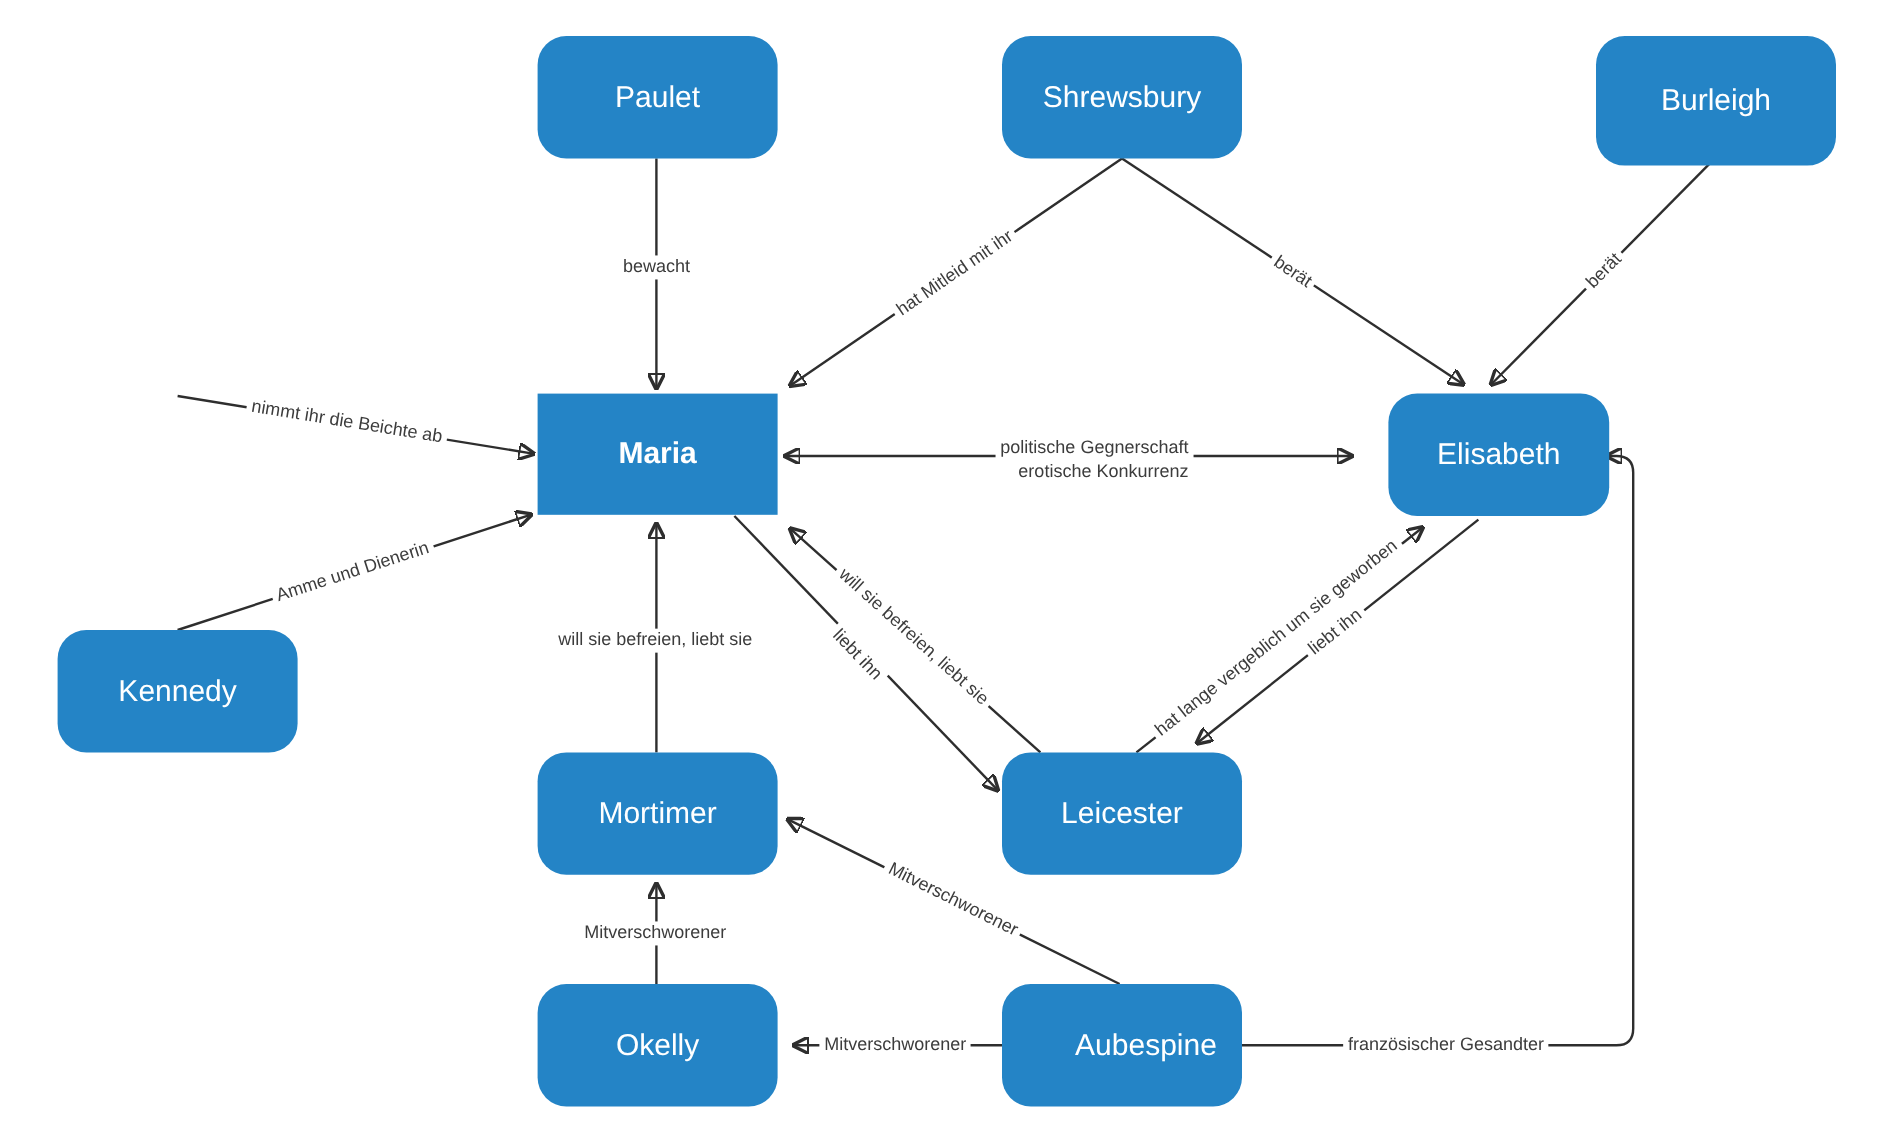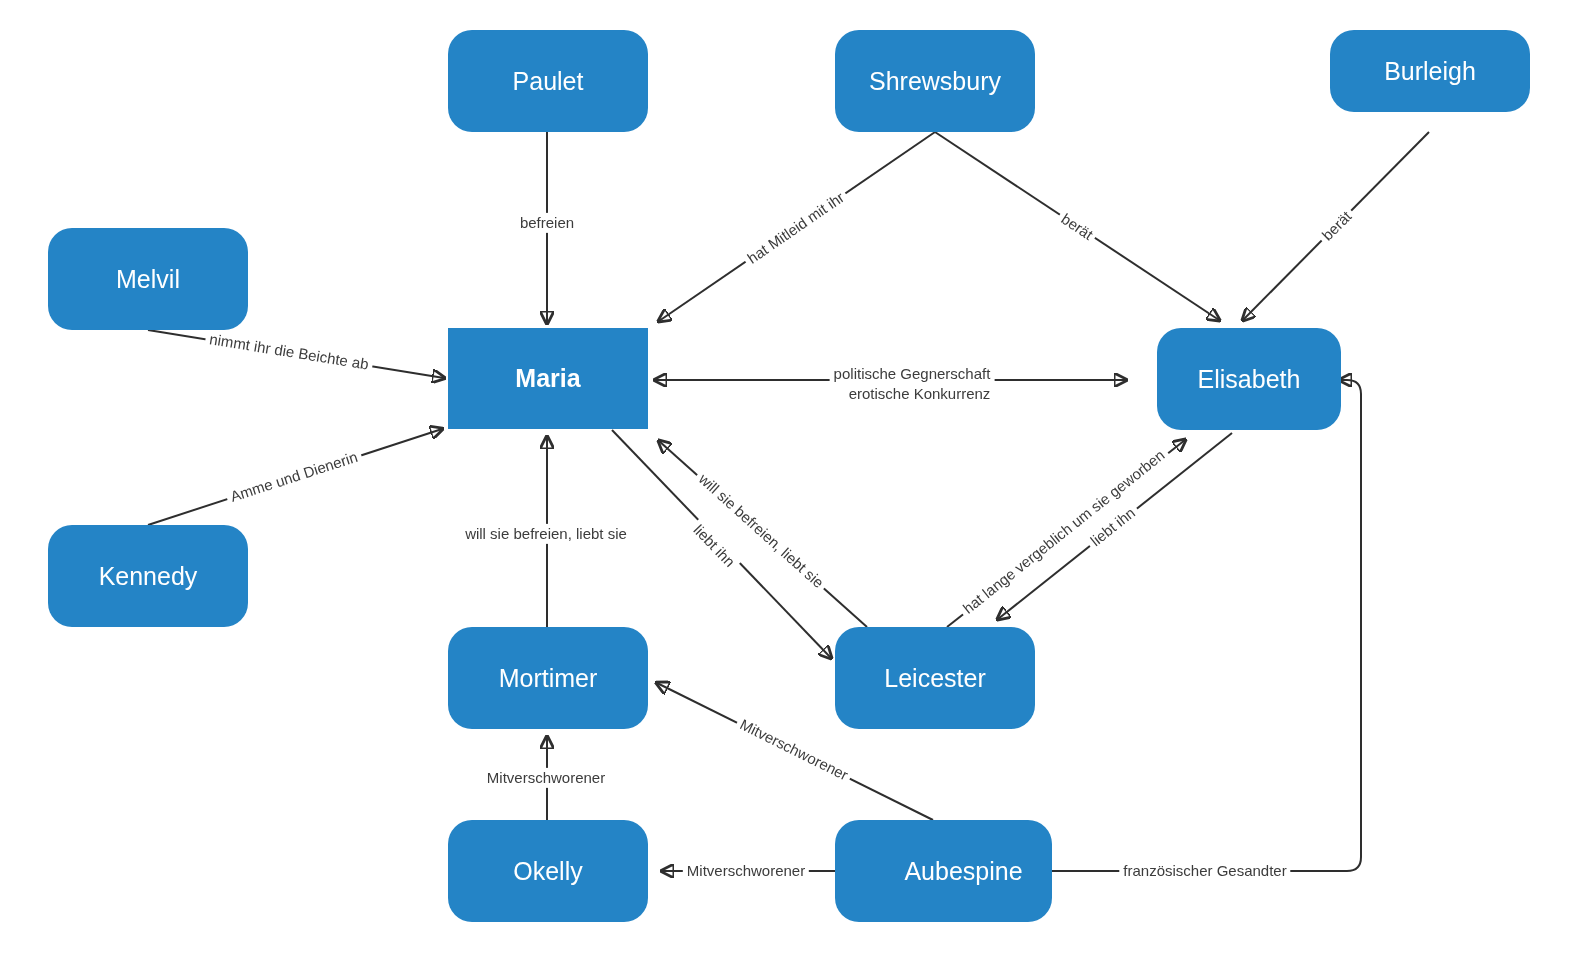--- a/index.html
+++ b/index.html
@@ -55,21 +55,21 @@
     <path d="M867,627 L659,441" marker-end="url(#arr)"></path>
     <path d="M612,430 L831,658" marker-end="url(#arr)"></path>
     <path d="M947,627 L1185,440" marker-end="url(#arr)"></path>
     <path d="M1232,433 L998,619" marker-end="url(#arr)"></path>
     <path d="M547,820 L547,737" marker-end="url(#arr)"></path>
     <path d="M933,820 L657,683" marker-end="url(#arr)"></path>
     <path d="M835,871 L662,871" marker-end="url(#arr)"></path>
     <path d="M1035,871 L1347,871 Q1361,871 1361,857 L1361,394 Q1361,380 1347,380 L1340,380" marker-end="url(#arr)"></path>
   </svg>
 
-  <div class="edge-label" style="left:547px;top:223px;">befreien</div>
+  <div class="edge-label" style="left:547px;top:223px;">bewacht</div>
   <div class="edge-label" style="left:796px;top:228px;transform:translate(-50%,-50%) rotate(-34.5deg);">hat Mitleid mit ihr</div>
   <div class="edge-label" style="left:1077px;top:227px;transform:translate(-50%,-50%) rotate(34deg);">berät</div>
   <div class="edge-label" style="left:1337px;top:226px;transform:translate(-50%,-50%) rotate(-45deg);">berät</div>
   <div class="edge-label" style="left:289px;top:352px;transform:translate(-50%,-50%) rotate(9.2deg);">nimmt ihr die Beichte ab</div>
   <div class="edge-label" style="left:294px;top:477px;transform:translate(-50%,-50%) rotate(-17.9deg);">Amme und Dienerin</div>
   <div class="edge-label" style="left:912px;top:384px;text-align:right;">politische Gegnerschaft
 erotische Konkurrenz</div>
   <div class="edge-label" style="left:546px;top:534px;">will sie befreien, liebt sie</div>
   <div class="edge-label" style="left:761px;top:531px;transform:translate(-50%,-50%) rotate(42deg);">will sie befreien, liebt sie</div>
   <div class="edge-label" style="left:714px;top:546px;transform:translate(-50%,-50%) rotate(46deg);">liebt ihn</div>
@@ -79,41 +79,38 @@
   <div class="edge-label" style="left:794px;top:750px;transform:translate(-50%,-50%) rotate(26.5deg);">Mitverschworener</div>
   <div class="edge-label" style="left:746px;top:871px;">Mitverschworener</div>
   <div class="edge-label" style="left:1205px;top:871px;">französischer Gesandter</div>
 
   <div class="node" style="left:448px;top:30px;width:200px;height:102px;">
     <span>Paulet</span>
   </div>
   <div class="node" style="left:835px;top:30px;width:200px;height:102px;">
     <span>Shrewsbury</span>
   </div>
-  <div class="node" style="left:1330px;top:30px;width:200px;height:82px;text-align:center;">
+  <div class="node" style="left:1330px;top:30px;width:200px;height:108px;text-align:center;">
     <span>Burleigh</span>
-  </div>
-  <div class="node" style="left:48px;top:228px;width:200px;height:102px;">
-    <span>Melvil</span>
   </div>
   <div class="node sharp" style="left:448px;top:328px;width:200px;height:101px;">
     <span>Maria</span>
   </div>
   <div class="node" style="left:1157px;top:328px;width:184px;height:102px;">
     <span>Elisabeth</span>
   </div>
   <div class="node" style="left:448px;top:627px;width:200px;height:102px;">
     <span>Mortimer</span>
   </div>
   <div class="node" style="left:48px;top:525px;width:200px;height:102px;">
     <span>Kennedy</span>
   </div>
   <div class="node" style="left:835px;top:627px;width:200px;height:102px;text-align:center;">
     <span>Leicester</span>
   </div>
   <div class="node" style="left:448px;top:820px;width:200px;height:102px;">
     <span>Okelly</span>
   </div>
-  <div class="node" style="left:835px;top:820px;width:217px;height:102px;padding-left:40px;">
+  <div class="node" style="left:835px;top:820px;width:200px;height:102px;padding-left:40px;">
     <span>Aubespine</span>
   </div>
 
 </div>
 
 </body></html>

